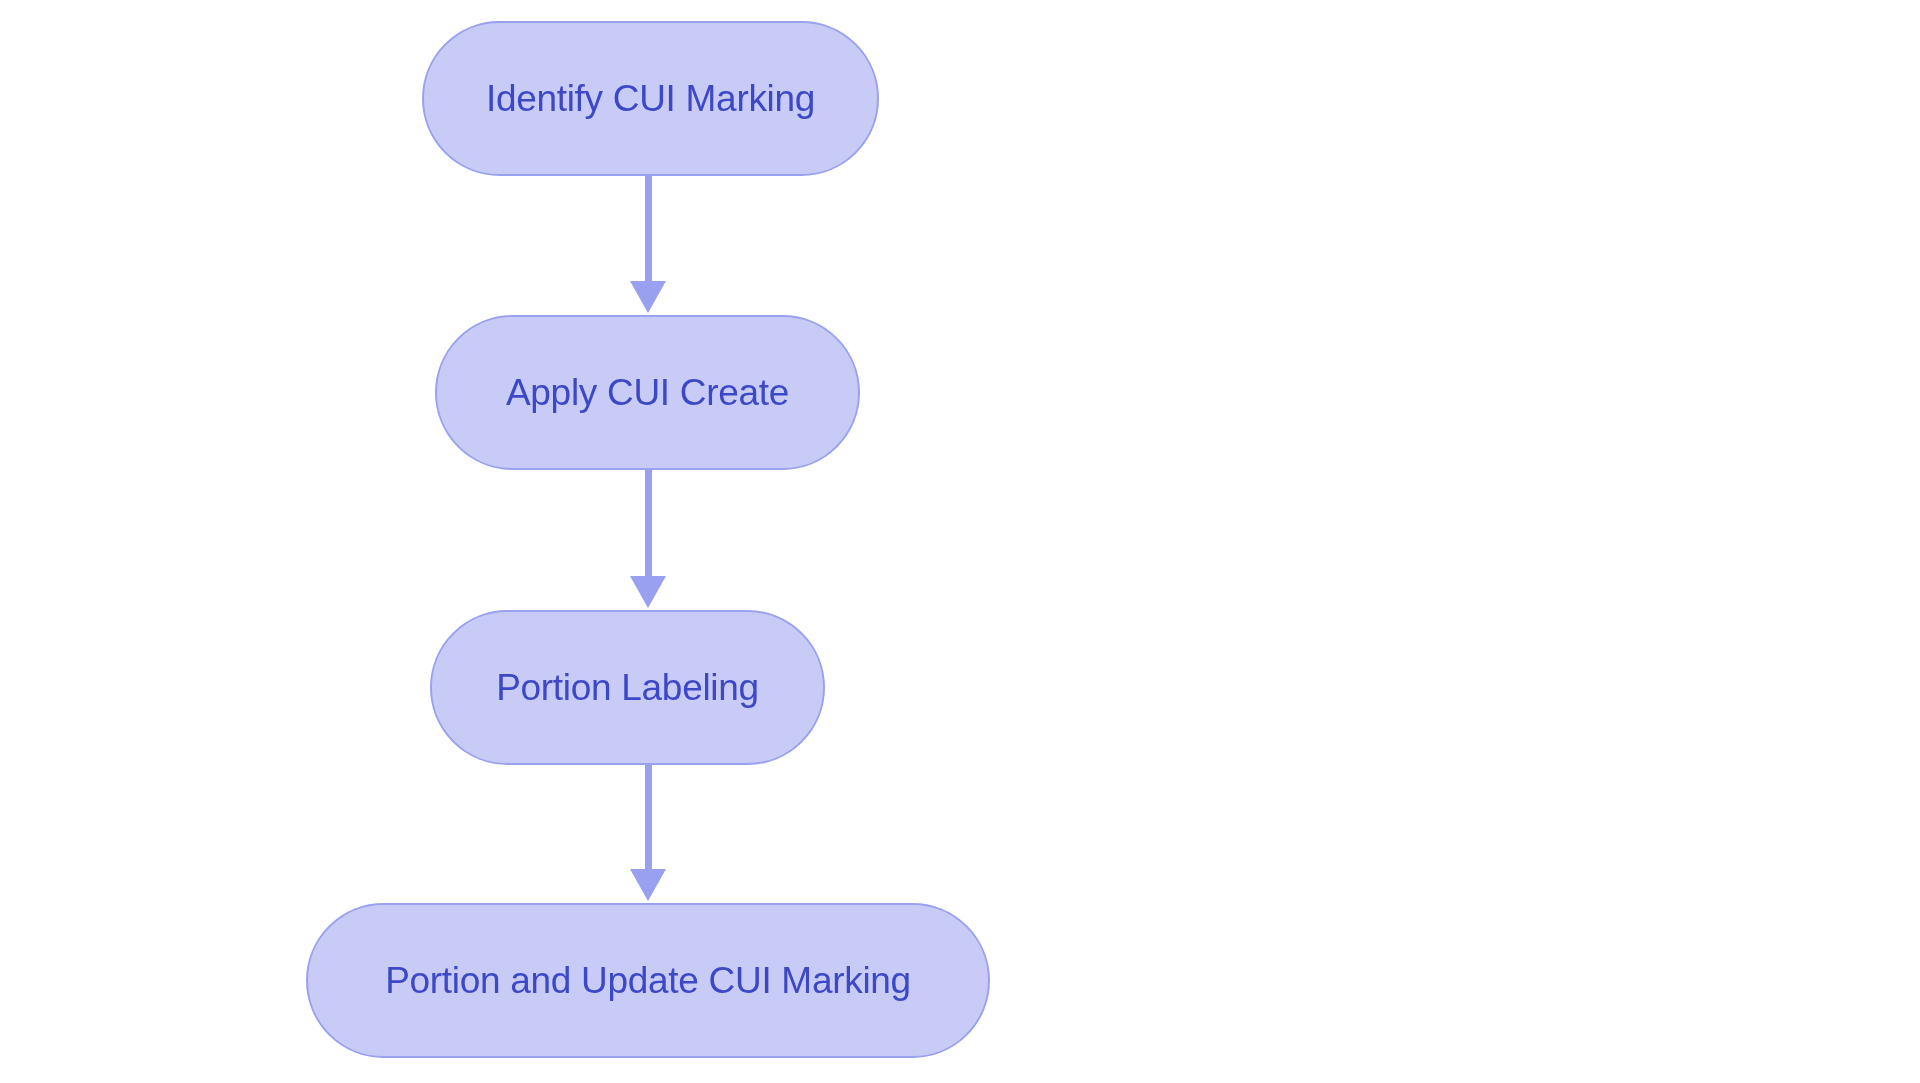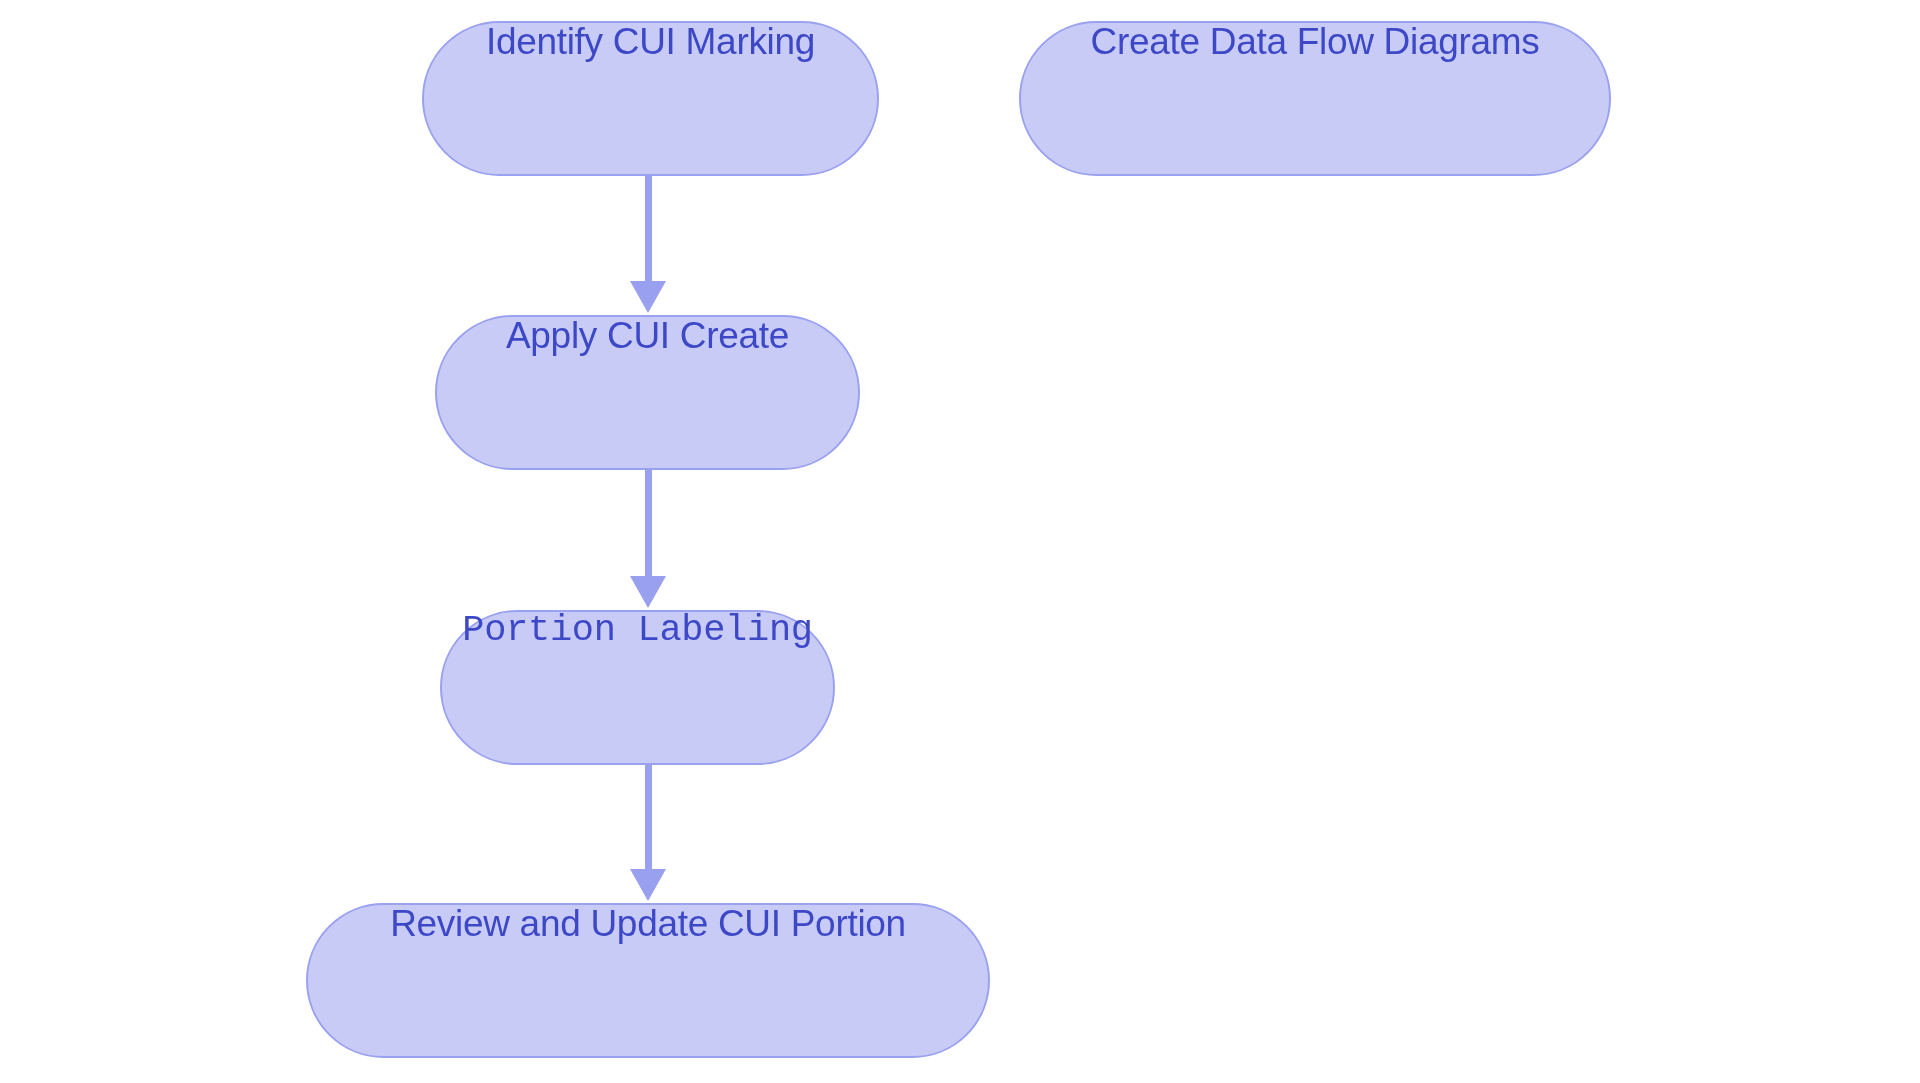--- a/index.html
+++ b/index.html
@@ -15,37 +15,37 @@
     background: var(--canvas-bg, #ffffff);
     overflow: hidden;
   }
   .node {
     position: absolute;
     box-sizing: border-box;
     background: var(--node-fill, #c9cbf7);
     border: 2px solid var(--node-border, #9aa1ef);
     border-radius: 78px;
     display: flex;
-    align-items: flex-start;
+    align-items: center;
     justify-content: center;
     height: 155px;
   }
   .node-label {
     color: var(--text-color, #3d48c7);
     font-size: 37px;
     line-height: 1;
     letter-spacing: -0.3px;
     white-space: nowrap;
     user-select: none;
   }
   
   .node-identify { left: 422px; top: 21px;  width: 457px; }
   .node-create   { left: 1019px; top: 21px; width: 592px; }
   .node-apply    { left: 435px; top: 315px; width: 425px; }
-  .node-portion  { left: 440px; top: 610px; width: 395px; font-family: Liberation Mono, monospace; }
+  .node-portion  { left: 430px; top: 610px; width: 395px; }
   .node-review   { left: 306px; top: 903px; width: 684px; }
 
   .edge-line {
     position: absolute;
     width: 7px;
     background: var(--arrow-color, #98a0ef);
   }
   .edge-head {
     position: absolute;
     width: 0;
@@ -63,38 +63,35 @@
 </style>
 </head>
 <body>
 
 <div class="canvas">
 
   <div class="node node-identify">
     <span class="node-label">Identify CUI Marking</span>
   </div>
 
-  <div class="node node-create">
-    <span class="node-label">Create Data Flow Diagrams</span>
-  </div>
 
   <div class="edge-line edge1-line"></div>
   <div class="edge-head edge1-head"></div>
 
   <div class="node node-apply">
     <span class="node-label">Apply CUI Create</span>
   </div>
 
   <div class="edge-line edge2-line"></div>
   <div class="edge-head edge2-head"></div>
 
   <div class="node node-portion">
     <span class="node-label">Portion Labeling</span>
   </div>
 
   <div class="edge-line edge3-line"></div>
   <div class="edge-head edge3-head"></div>
 
   <div class="node node-review">
-    <span class="node-label">Review and Update CUI Portion</span>
+    <span class="node-label">Portion and Update CUI Marking</span>
   </div>
 
 </div>
 
 </body></html>

